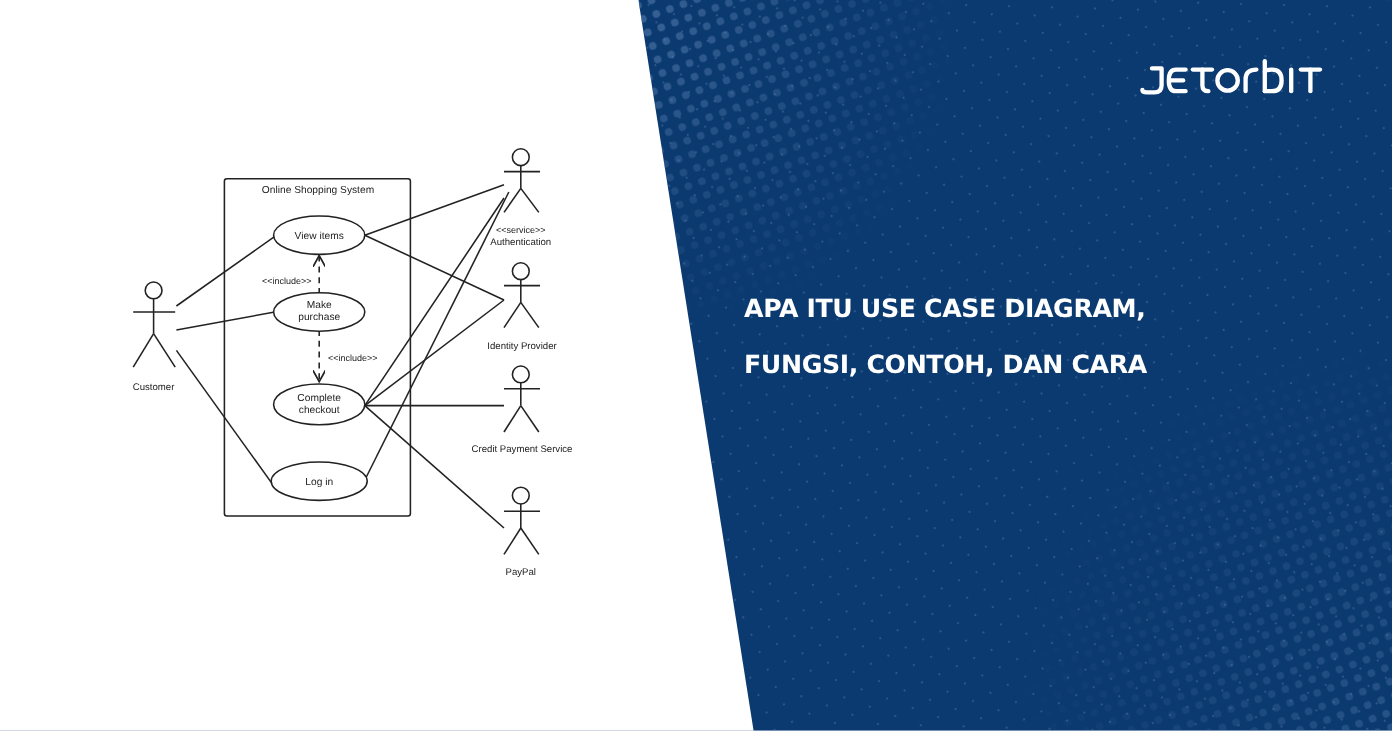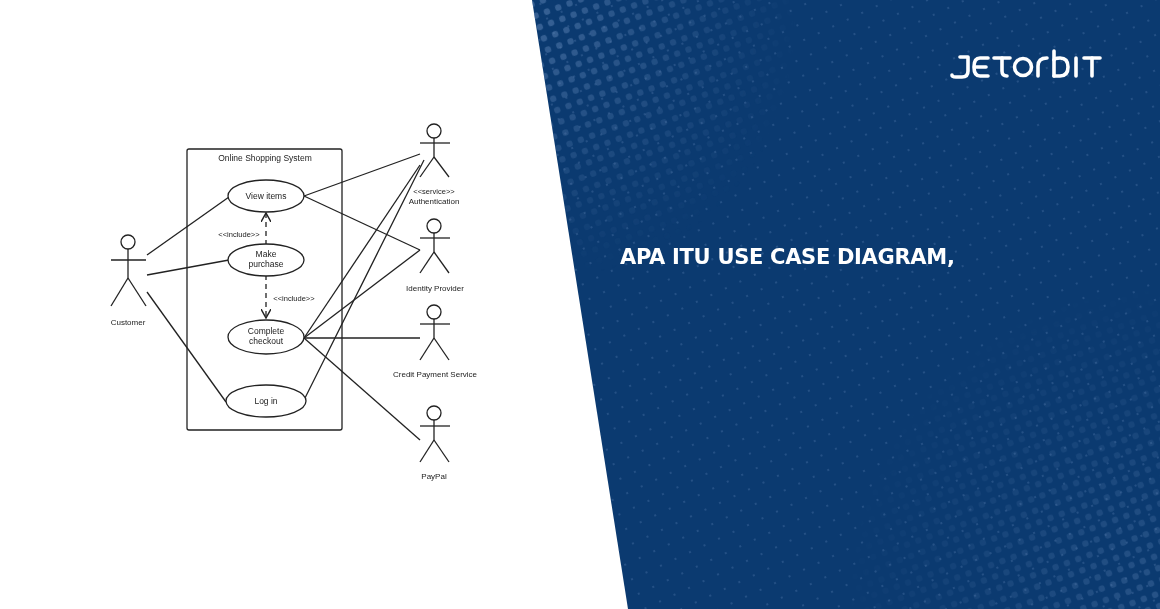--- a/index.html
+++ b/index.html
@@ -73,20 +73,21 @@
       <path d="M128 10 L128 28"></path>
 
       <path d="M136 10 L152 10"></path>
       <path d="M144 10 L144 28"></path>
     </g>
     <text x="0" y="0" fill="none">JETORBIT</text>
   </svg>
 
   <div class="headline">
     <div>APA ITU USE CASE DIAGRAM,</div>
+    <div>FUNGSI, CONTOH, DAN CARA</div>
   </div>
 
   <svg class="diagram" viewBox="0 0 600 609" xmlns="http://www.w3.org/2000/svg">
     <defs>
       <marker id="openArrow" viewBox="0 0 10 10" refX="9" refY="5" markerWidth="8" markerHeight="8" orient="auto">
         <path d="M0 0 L9 5 L0 10" fill="none" stroke="#222" stroke-width="1.4"></path>
       </marker>
     </defs>
 
     <g stroke="#222" stroke-width="1.3" fill="none">

